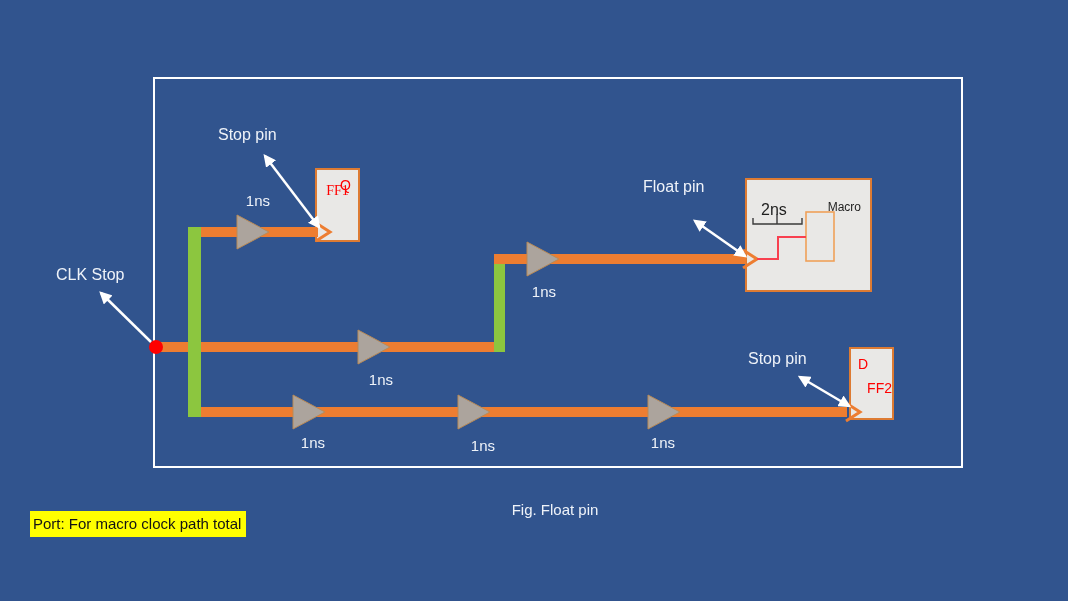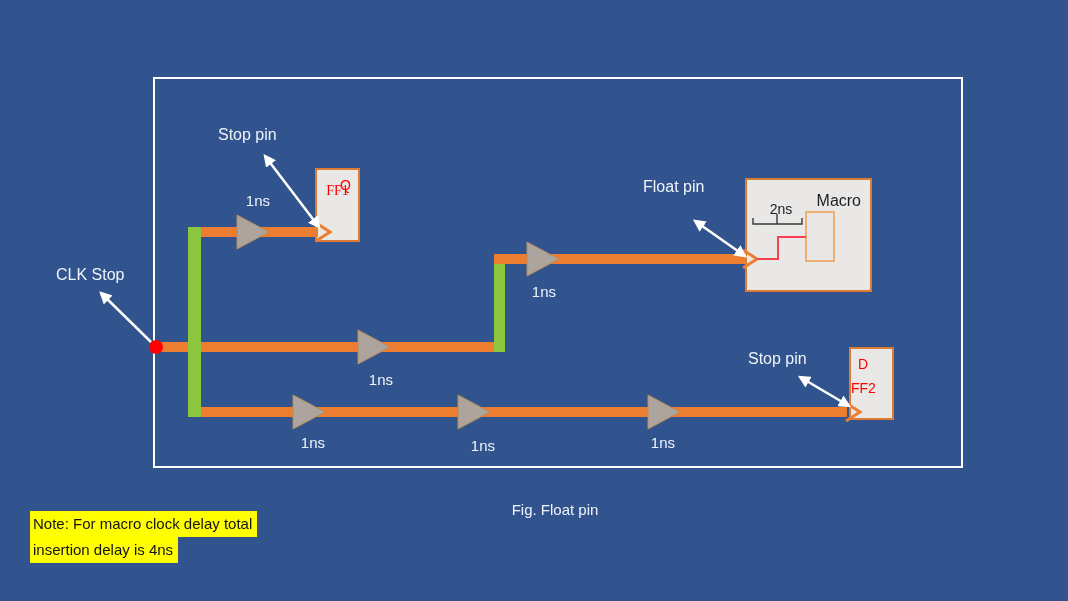--- a/index.html
+++ b/index.html
@@ -16,24 +16,24 @@
          border:2px solid var(--frame-border);box-sizing:border-box;}
   .box{position:absolute;background:var(--box-fill);border:2px solid var(--box-border);
        box-sizing:border-box;}
   .ff1{left:315px;top:168px;width:45px;height:74px;}
   .ff2{left:849px;top:347px;width:45px;height:73px;}
   .macro{left:745px;top:178px;width:127px;height:114px;}
   .pin-label{position:absolute;color:var(--accent-red);font-size:14px;line-height:14px;}
   .ff1 .pin{right:7px;top:8px;}
   .ff1 .name{left:0;right:0;top:14px;text-align:center;font-family:Liberation Serif, serif;}
   .ff2 .pin{left:7px;top:8px;}
-  .ff2 .name{left:0;right:0;top:32px;text-align:left;}
-  .macro-title{position:absolute;right:9px;top:12px;color:var(--label-black);font-size:16px;margin-left:44px;}
-  .macro-delay{position:absolute;left:14px;top:21px;width:40px;text-align:center;
-               color:var(--label-black);font-size:14px;}
+  .ff2 .name{left:0;right:0;top:32px;text-align:right;}
+  .macro-title{position:absolute;right:9px;top:20px;color:var(--label-black);font-size:12px;margin-left:44px;}
+  .macro-delay{position:absolute;left:14px;top:21px;width:40px;text-align:left;
+               color:var(--label-black);font-size:16px;}
   .lbl{position:absolute;color:var(--label-white);font-size:16px;}
   .ns{position:absolute;color:var(--label-white);font-size:15px;width:50px;text-align:right;}
   svg.overlay{position:absolute;left:0;top:0;pointer-events:none;}
   .caption{position:absolute;left:490px;top:501px;width:130px;text-align:center;
            color:var(--label-white);font-size:15px;}
   .note{position:absolute;left:30px;top:511px;font-size:15px;line-height:25px;color:#141414;}
   .note span{display:block;width:fit-content;background:var(--note-highlight);padding:0 5px 1px 3px;}
 </style>
 </head>
 <body>
@@ -103,17 +103,16 @@
 
   <div class="ns" style="left:220px;top:192px;">1ns</div>
   <div class="ns" style="left:343px;top:371px;">1ns</div>
   <div class="ns" style="left:506px;top:283px;">1ns</div>
   <div class="ns" style="left:275px;top:434px;">1ns</div>
   <div class="ns" style="left:445px;top:437px;">1ns</div>
   <div class="ns" style="left:625px;top:434px;">1ns</div>
 
   <div class="caption">Fig. Float pin</div>
   <div class="note">
-    <span>Note: For macro clock delay total</span>
-    <span>insertion delay is 4ns</span>
+    <span>Port: For macro clock path total</span>
   </div>
 
 </div>
 
 </body></html>

